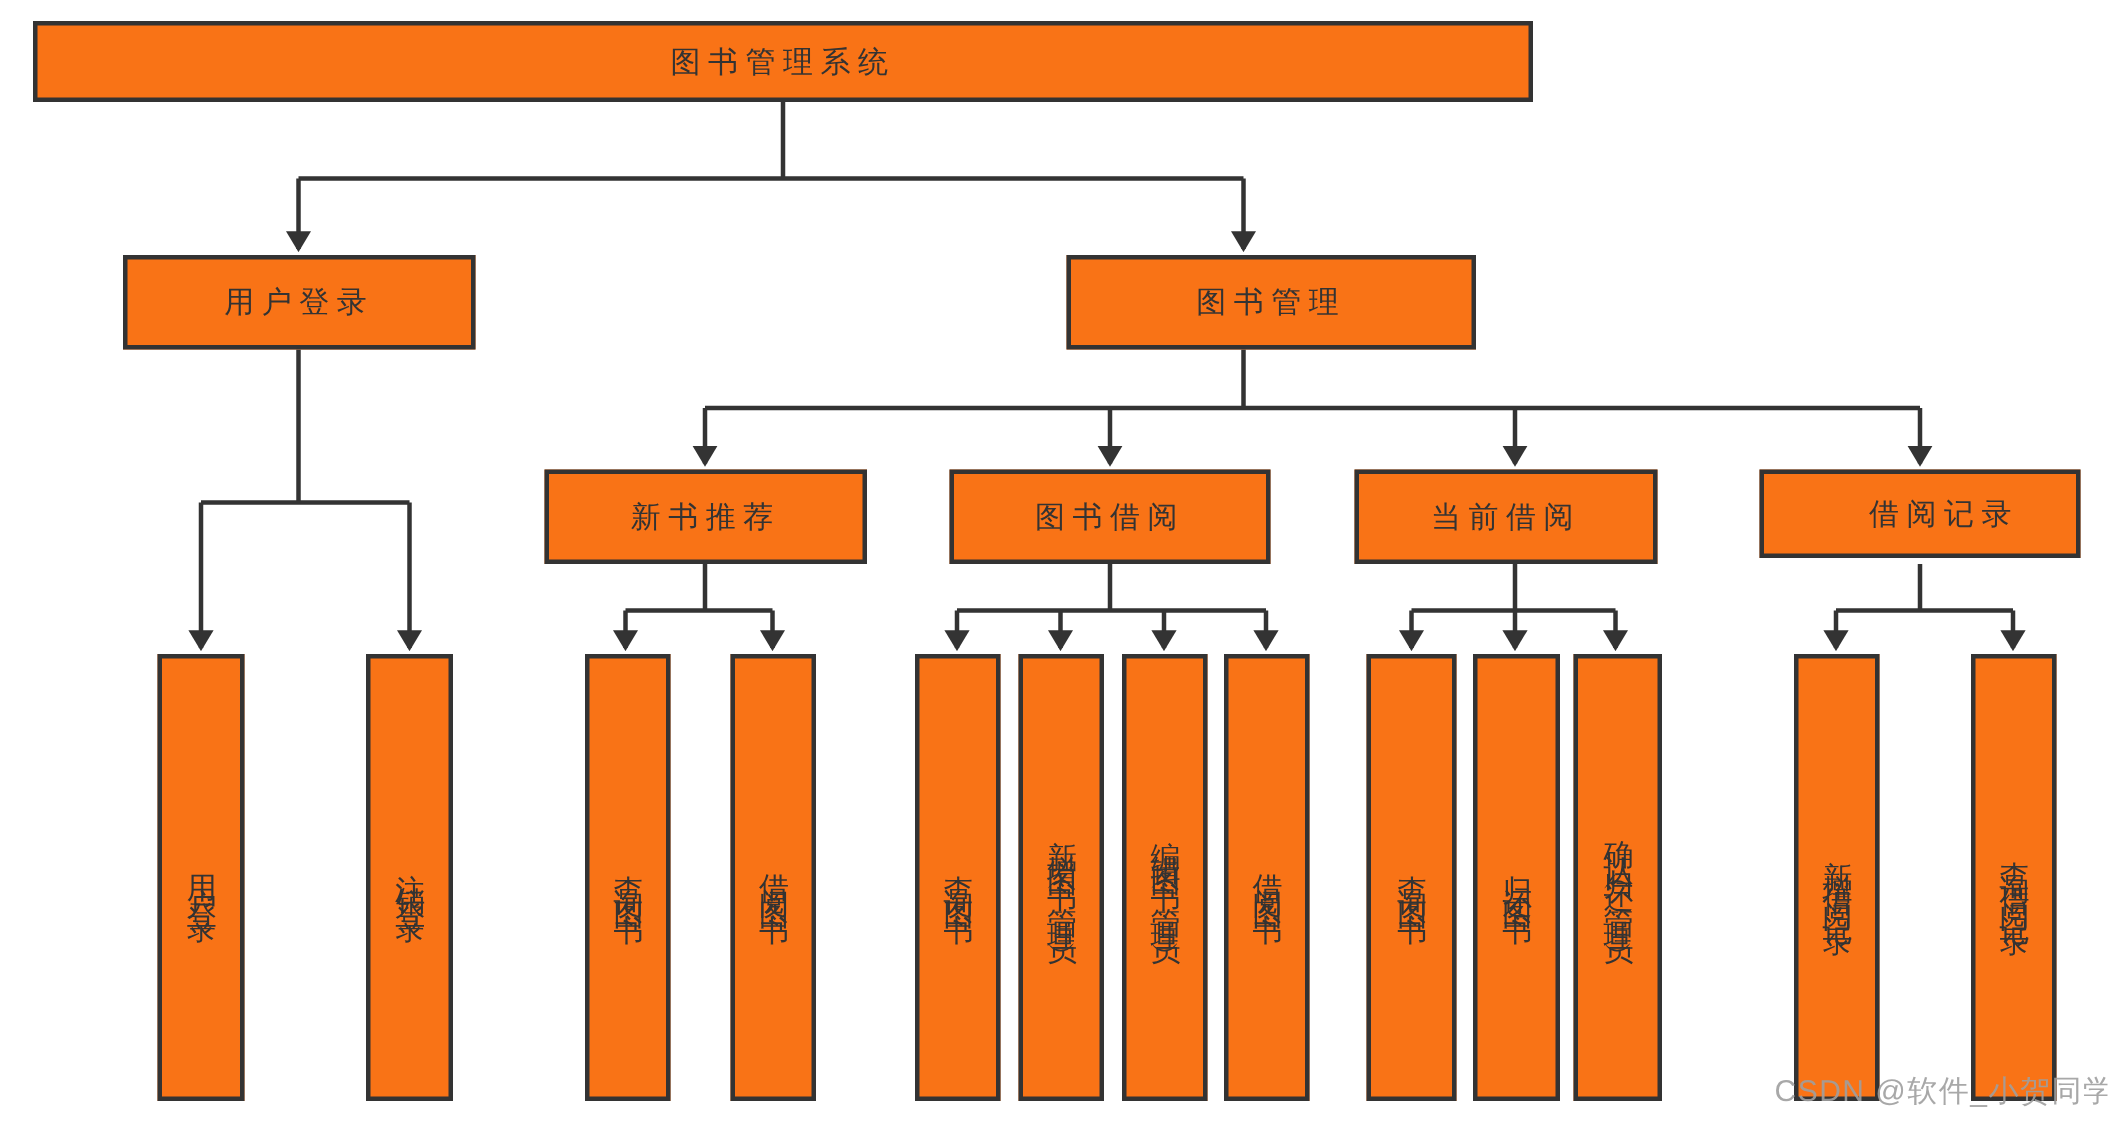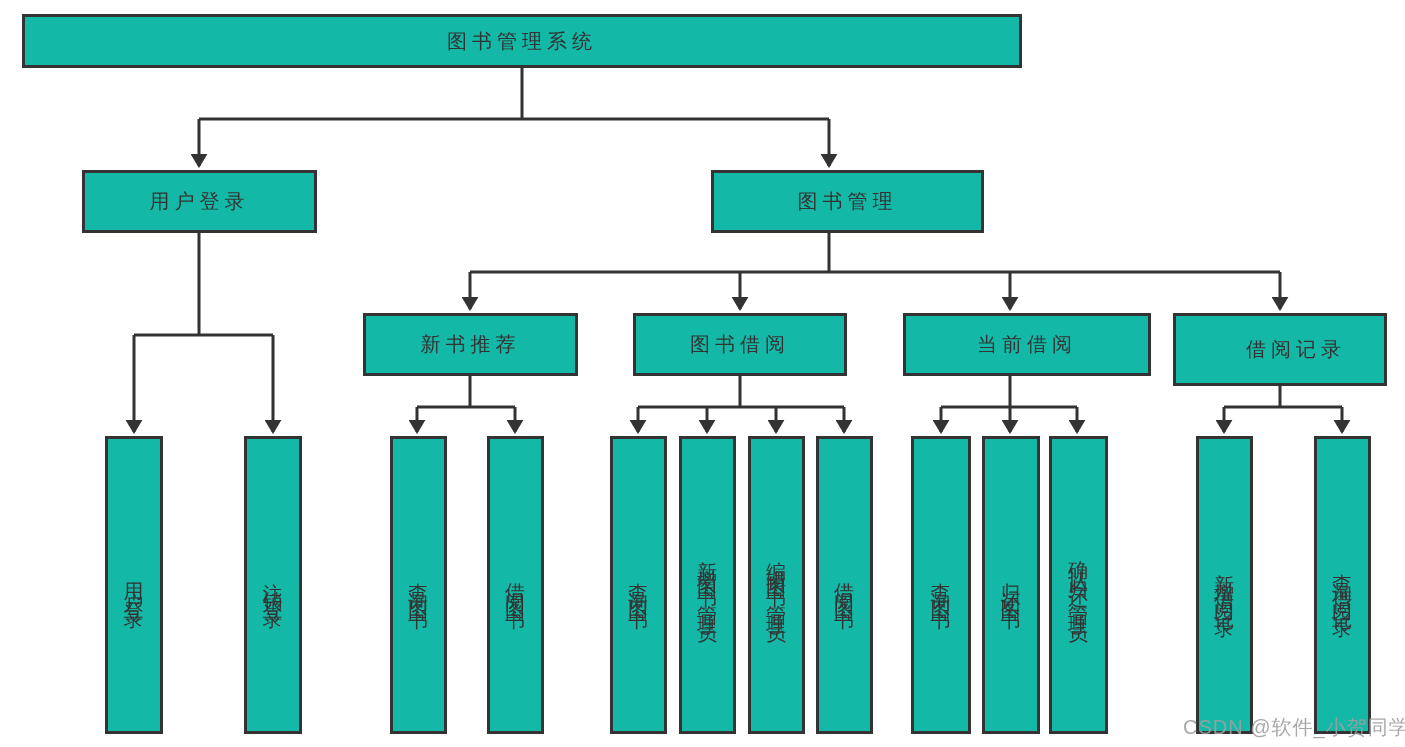--- a/index.html
+++ b/index.html
@@ -17,21 +17,21 @@
   #connectors {
     position: absolute;
     left: 0; top: 0;
     width: 1405px;
     height: 747px;
   }
   .box {
     position: absolute;
     box-sizing: border-box;
     border: 3px solid #333333;
-    background: #14b8a6;
+    background: #f97316;
     color: #333333;
     display: flex;
     align-items: center;
     justify-content: center;
     text-align: center;
   }
   .hbox {
     font-size: 20px;
     letter-spacing: 5px;
   }
@@ -42,22 +42,22 @@
     letter-spacing: 9px;
     line-height: 1.0;
     white-space: nowrap;
   }
   
   #b-root          { left: 22px;   top: 14px;  width: 1000px; height: 54px; }
   #b-userlogin     { left: 82px;   top: 170px; width: 235px;  height: 63px; }
   #b-bookmgmt      { left: 711px;  top: 170px; width: 273px;  height: 63px; }
   #b-newbook       { left: 363px;  top: 313px; width: 215px;  height: 63px; }
   #b-bookborrow    { left: 633px;  top: 313px; width: 214px;  height: 63px; }
-  #b-currentborrow { left: 903px;  top: 313px; width: 248px;  height: 63px; }
-  #b-records       { left: 1173px; top: 313px; width: 214px;  height: 73px; padding-left: 32px; }
+  #b-currentborrow { left: 903px;  top: 313px; width: 202px;  height: 63px; }
+  #b-records       { left: 1173px; top: 313px; width: 214px;  height: 59px; padding-left: 32px; }
   .leaf            { top: 436px; height: 298px; }
   #l-userlogin     { left: 105px;  width: 58px; }
   #l-logout        { left: 244px;  width: 58px; }
   #l-query-new     { left: 390px;  width: 57px; }
   #l-borrow-new    { left: 487px;  width: 57px; }
   #l-query-bb      { left: 610px;  width: 57px; }
   #l-addbook       { left: 679px;  width: 57px; }
   #l-editbook      { left: 748px;  width: 57px; }
   #l-borrow-bb     { left: 816px;  width: 57px; }
   #l-query-cur     { left: 911px;  width: 60px; }

